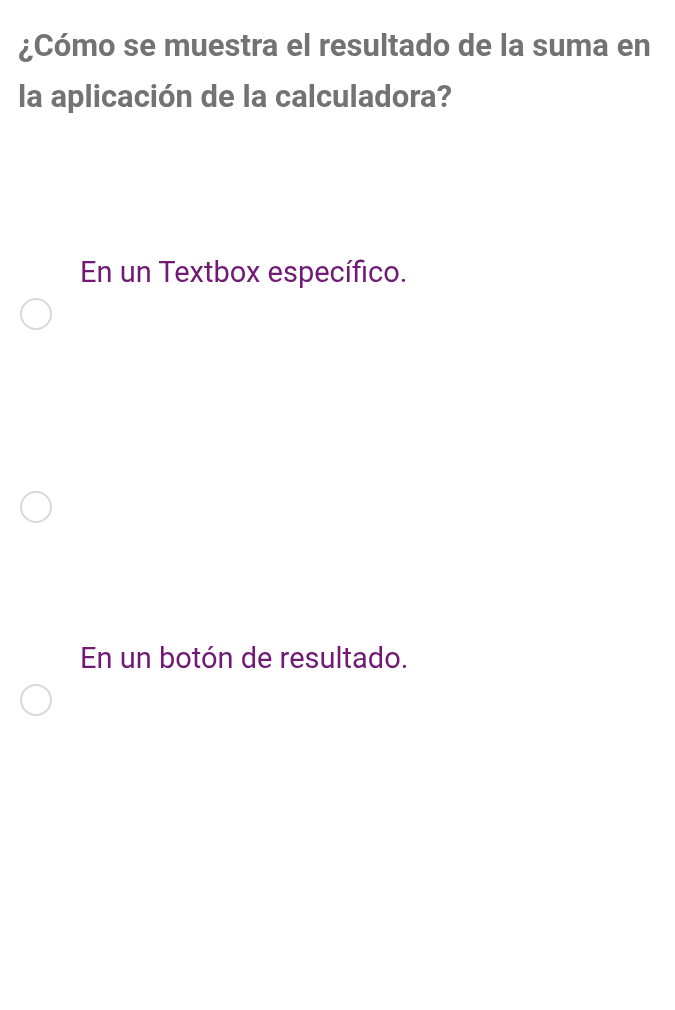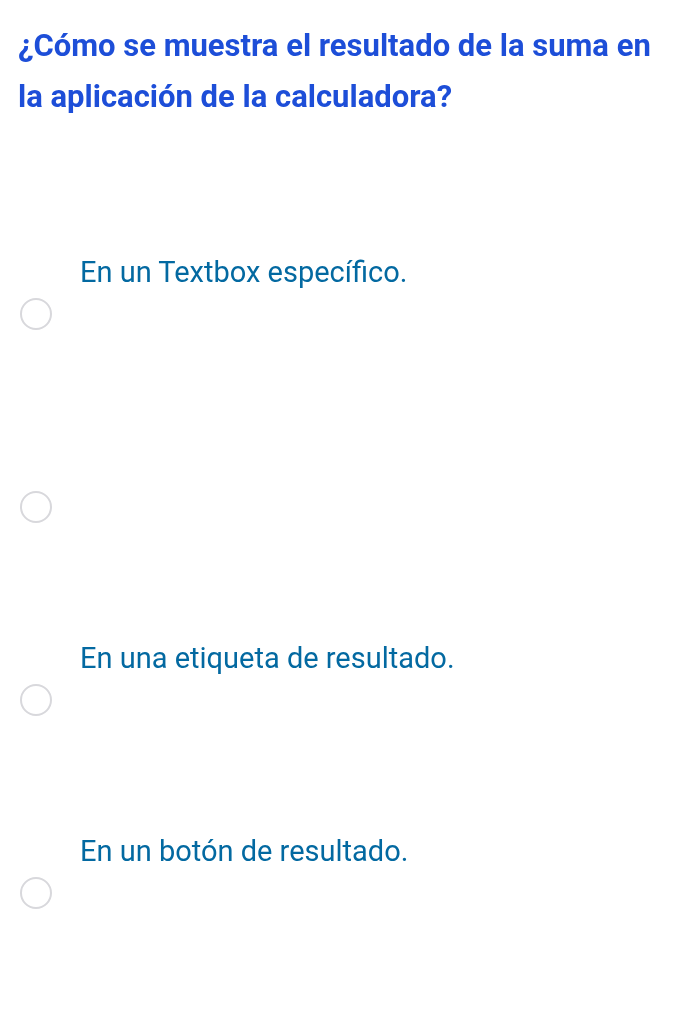--- a/index.html
+++ b/index.html
@@ -10,21 +10,21 @@
     body {
       font-family: -apple-system, BlinkMacSystemFont, 'Segoe UI', Roboto, Helvetica, Arial, sans-serif;
       background: #ffffff;
       width: 675px;
       height: 1010px;
       padding: 20px 18px;
     }
     .question-text {
       font-size: 31px;
       font-weight: 700;
-      color: #1d4ed8;
+      color: #737373;
       line-height: 1.65;
       margin-bottom: 130px;
     }
     .options-container {
       padding-left: 0;
     }
     .option-row {
       display: flex;
       align-items: flex-start;
       margin-bottom: 115px;
@@ -40,39 +40,35 @@
       border-radius: 50%;
       flex-shrink: 0;
       margin-right: 28px;
       margin-top: 46px;
       cursor: pointer;
       background: transparent;
     }
     .option-label {
       font-size: 29px;
       font-weight: 400;
-      color: #0369a1;
+      color: #701a75;
       line-height: 1.4;
       padding-top: 0;
     }
   </style>
 </head>
 <body>
 
 <div class="question-text">¿Cómo se muestra el resultado de la suma en la aplicación de la calculadora?</div>
 
 <div class="options-container">
   <div class="option-row">
     <div class="radio-button"></div>
     <div class="option-label">En un Textbox específico.</div>
   </div>
   <div class="option-row">
     <div class="radio-button"></div>
   </div>
   <div class="option-row">
     <div class="radio-button"></div>
-    <div class="option-label">En una etiqueta de resultado.</div>
-  </div>
-  <div class="option-row">
-    <div class="radio-button"></div>
     <div class="option-label">En un botón de resultado.</div>
   </div>
 </div>
 
 </body></html>

